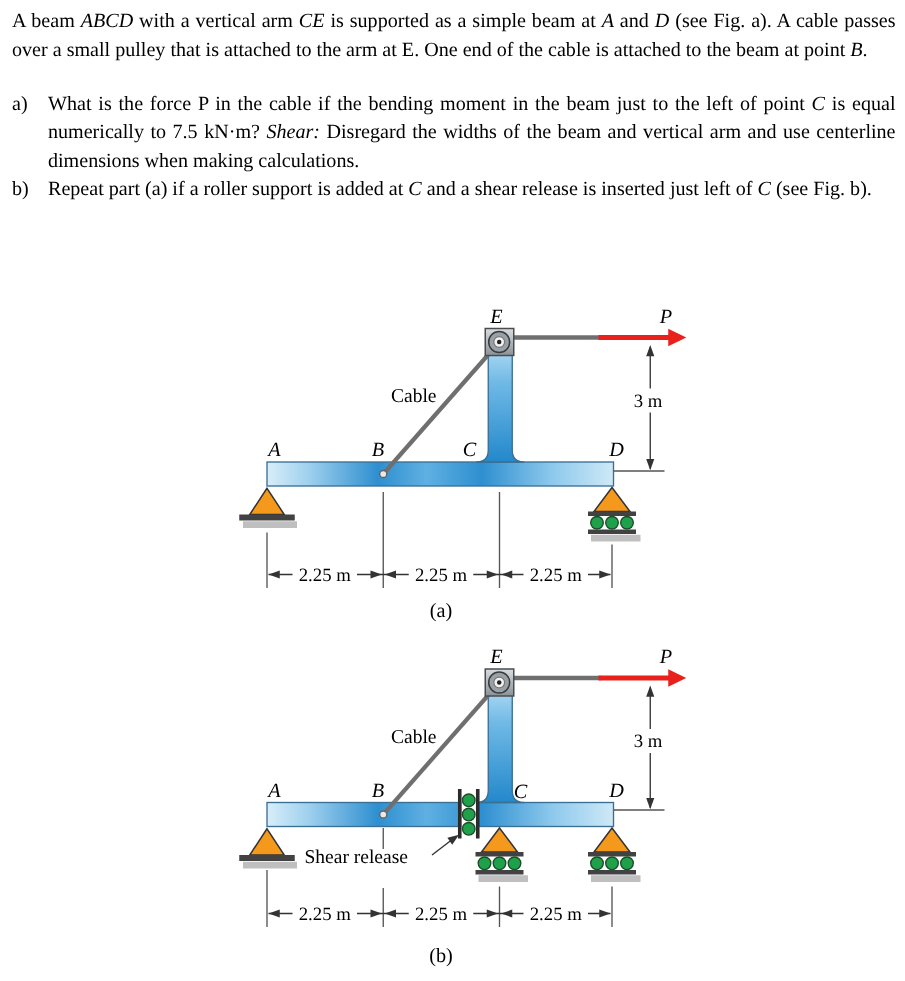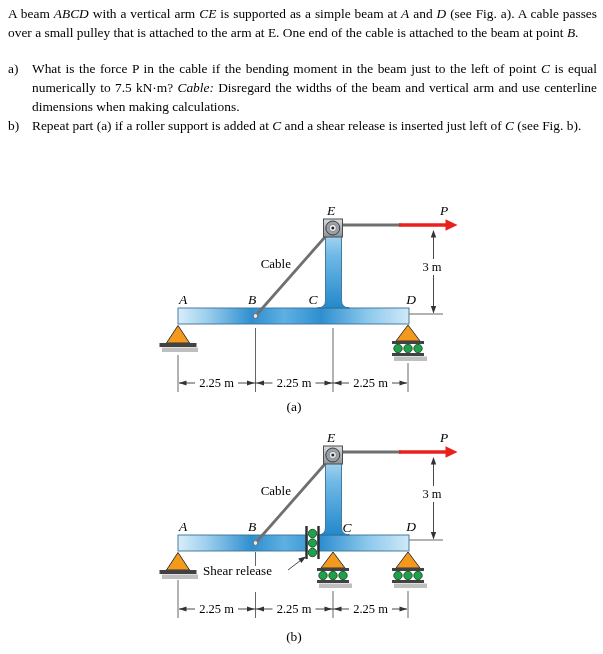--- a/index.html
+++ b/index.html
@@ -25,21 +25,21 @@
   .dim-label{font-size:12.5px;}
   .cap-label{font-size:13.5px;}
 </style>
 </head>
 <body>
 
 <div class="problem">
   <p class="intro">A beam <i>ABCD</i> with a vertical arm <i>CE</i> is supported as a simple beam at <i>A</i> and <i>D</i> (see Fig. a). A cable passes over a small pulley that is attached to the arm at E. One end of the cable is attached to the beam at point <i>B</i>.</p>
   <div class="q-item">
     <span class="q-marker">a)</span>
-    <span class="q-body">What is the force P in the cable if the bending moment in the beam just to the left of point <i>C</i> is equal numerically to 7.5 kN·m? <i>Cable:</i> Disregard the widths of the beam and vertical arm and use centerline dimensions when making calculations.</span>
+    <span class="q-body">What is the force P in the cable if the bending moment in the beam just to the left of point <i>C</i> is equal numerically to 7.5 kN·m? <i>Shear:</i> Disregard the widths of the beam and vertical arm and use centerline dimensions when making calculations.</span>
   </div>
   <div class="q-item">
     <span class="q-marker">b)</span>
     <span class="q-body">Repeat part (a) if a roller support is added at <i>C</i> and a shear release is inserted just left of <i>C</i> (see Fig. b).</span>
   </div>
 </div>
 
 <svg id="fig-a" class="fig-svg" width="603" height="230" viewBox="0 195 603 230">
   <defs>
     <linearGradient id="beamGradA" x1="0" y1="0" x2="1" y2="0">

